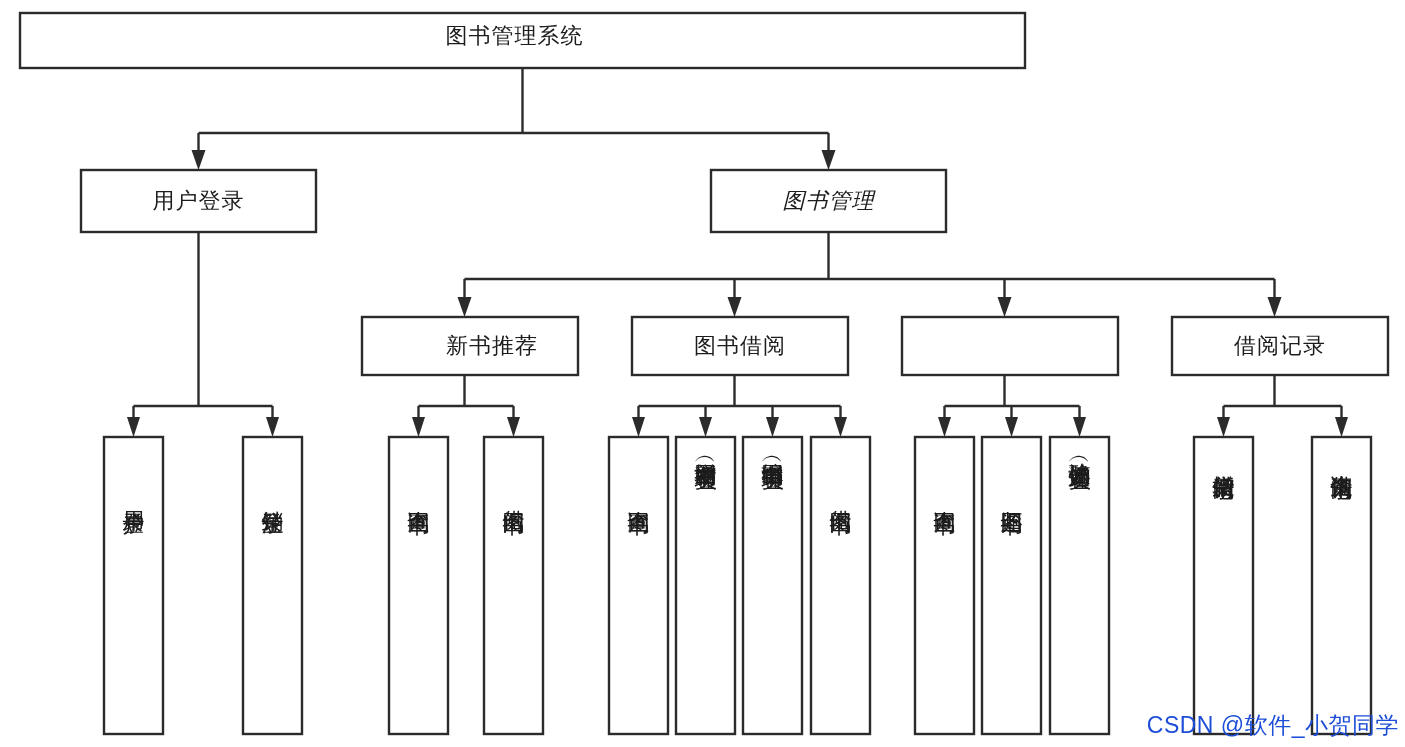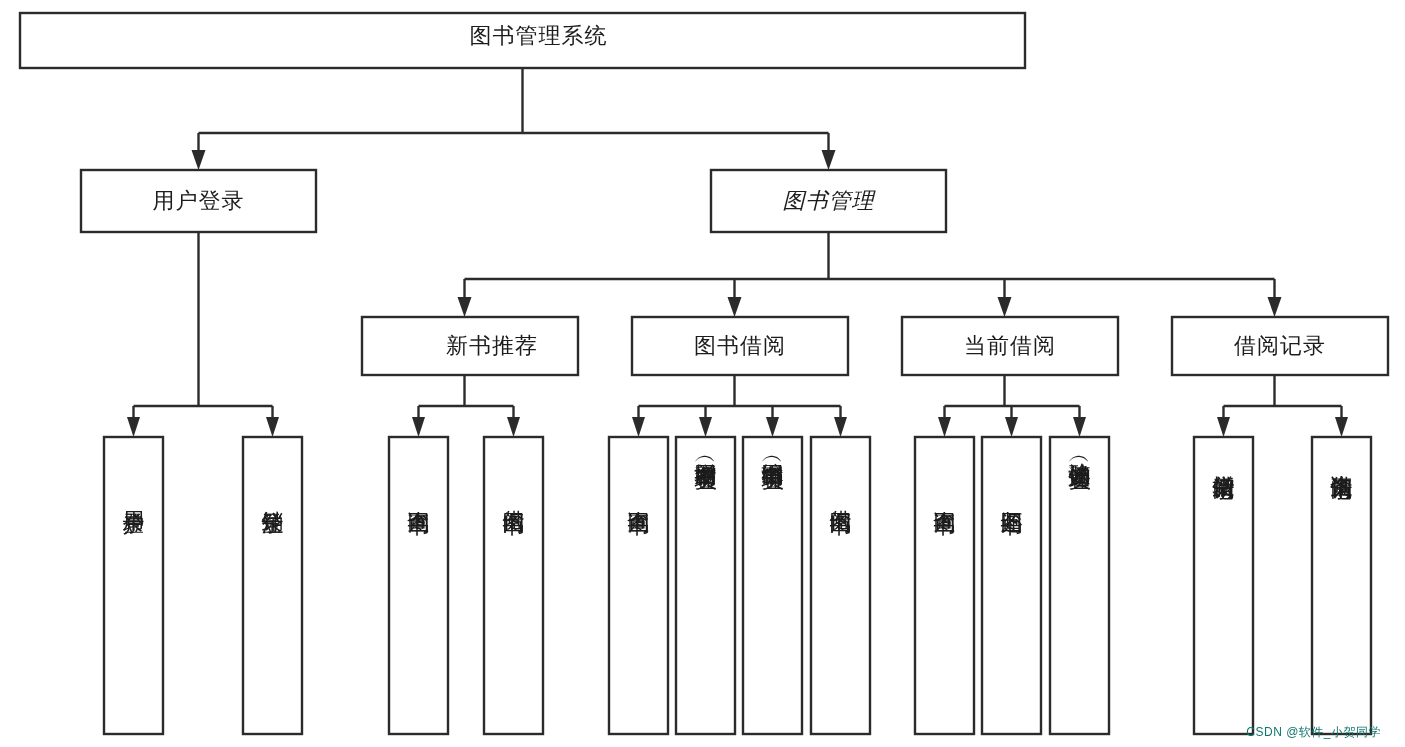--- a/index.html
+++ b/index.html
@@ -36,25 +36,25 @@
     stroke-width: 2.4;
     fill: none;
     stroke-linecap: butt;
   }
   .arrow-head {
     fill: #2b2b2b;
     stroke: none;
   }
   .watermark {
     position: absolute;
-    right: 24px;
+    right: 6px;
     bottom: 6px;
     font-family: "Liberation Sans", "DejaVu Sans", sans-serif;
-    font-size: 12px;
-    color: #0f766e;
+    font-size: 23px;
+    color: #1d4ed8;
     letter-spacing: 0.5px;
     white-space: nowrap;
     user-select: none;
   }
   .vtext-box {
     position: absolute;
     display: flex;
     align-items: flex-start;
     justify-content: center;
     box-sizing: border-box;
@@ -188,40 +188,37 @@
     <rect class="node-rect" x="811" y="437" width="59" height="297"></rect>
 
     <rect class="node-rect" x="915" y="437" width="59" height="297"></rect>
     <rect class="node-rect" x="982" y="437" width="59" height="297"></rect>
     <rect class="node-rect" x="1050" y="437" width="59" height="297"></rect>
 
     <rect class="node-rect" x="1194" y="437" width="59" height="297"></rect>
     <rect class="node-rect" x="1312" y="437" width="59" height="297"></rect>
   </svg>
 
-  <div class="htext-box" style="left:36px; top:13px; width:1005px; height:45px;">
+  <div class="htext-box" style="left:12px; top:13px; width:1005px; height:45px;">
     <span class="htext">图书管理系统</span>
   </div>
 
   <div class="htext-box" style="left:81px; top:170px; width:235px; height:62px;">
     <span class="htext">用户登录</span>
   </div>
   <div class="htext-box" style="left:711px; top:170px; width:235px; height:62px;font-style:italic;">
     <span class="htext">图书管理</span>
   </div>
 
   <div class="htext-box" style="left:362px; top:317px; width:260px; height:58px;">
     <span class="htext">新书推荐</span>
   </div>
   <div class="htext-box" style="left:632px; top:317px; width:216px; height:58px;border-radius:28px;">
     <span class="htext">图书借阅</span>
   </div>
-  <div class="htext-box" style="left:902px; top:317px; width:216px; height:58px;">
-    <span class="htext">当前借阅</span>
-  </div>
   <div class="htext-box" style="left:1172px; top:317px; width:216px; height:58px;">
     <span class="htext">借阅记录</span>
   </div>
 
   <div class="vtext-box" style="left:104px; top:437px; width:59px; height:297px; padding-top:56px;">
     <span class="vtext">用户登录</span>
   </div>
   <div class="vtext-box" style="left:243px; top:437px; width:59px; height:297px; padding-top:56px;">
     <span class="vtext">注销登录</span>
   </div>

